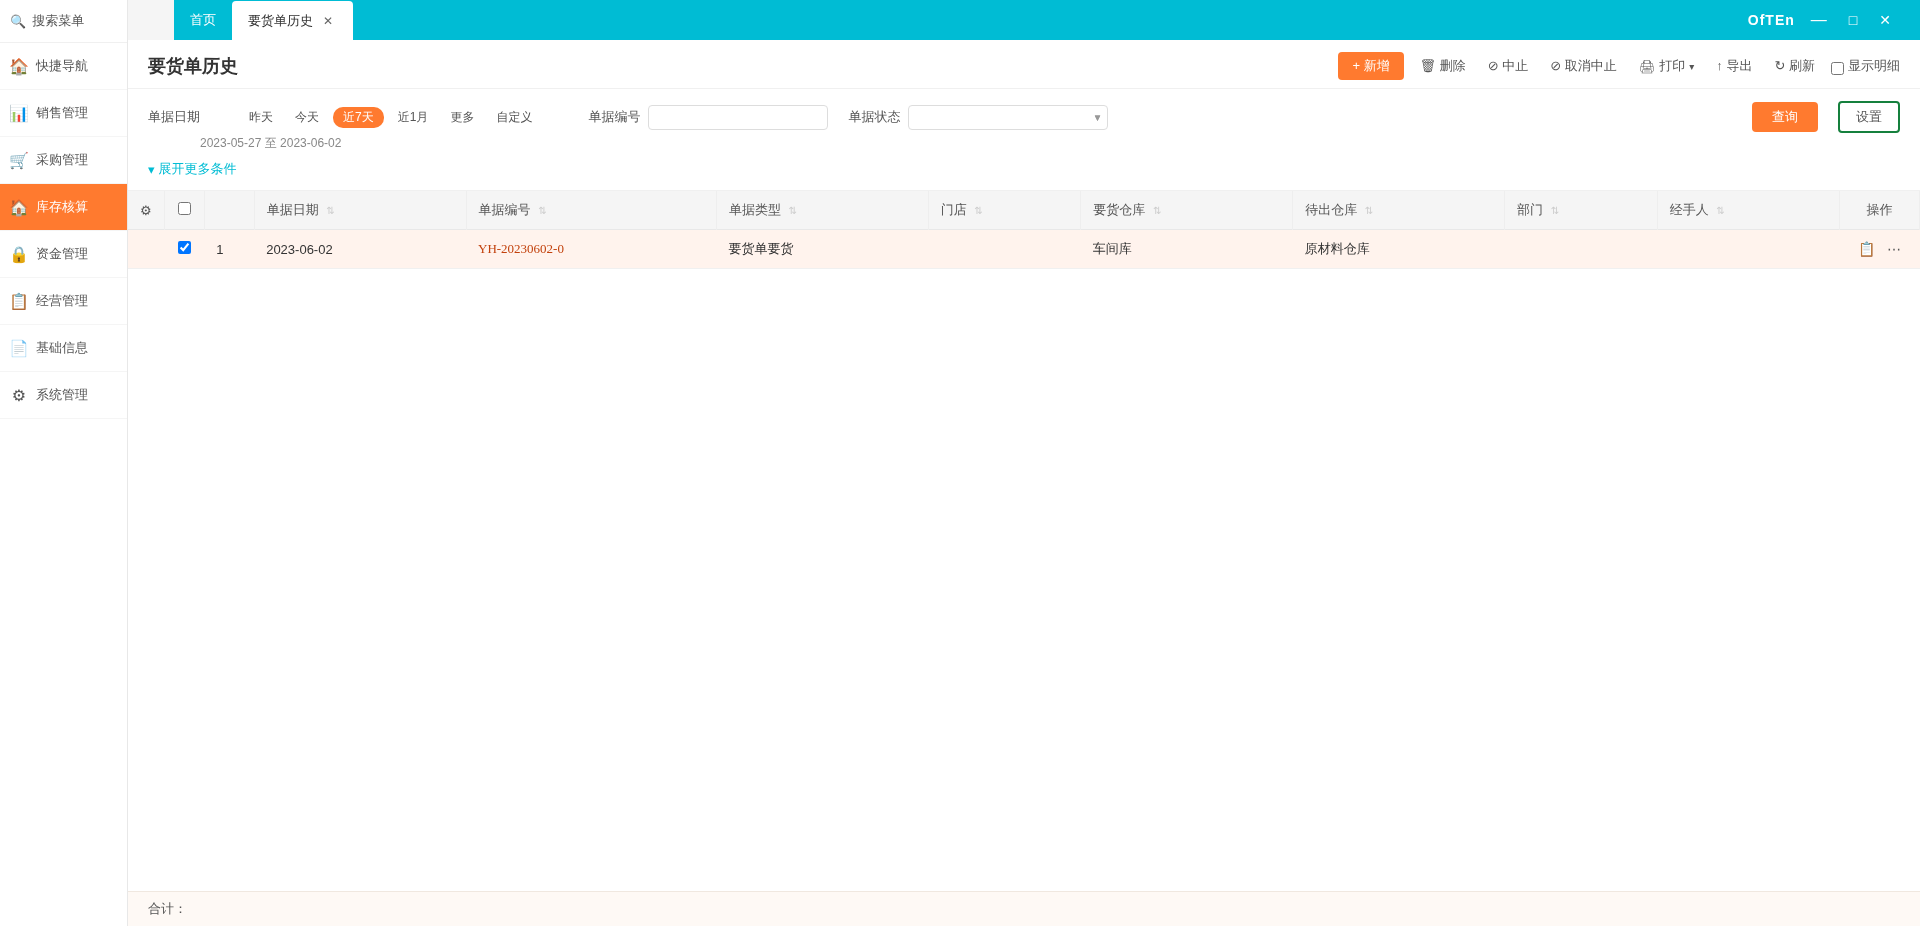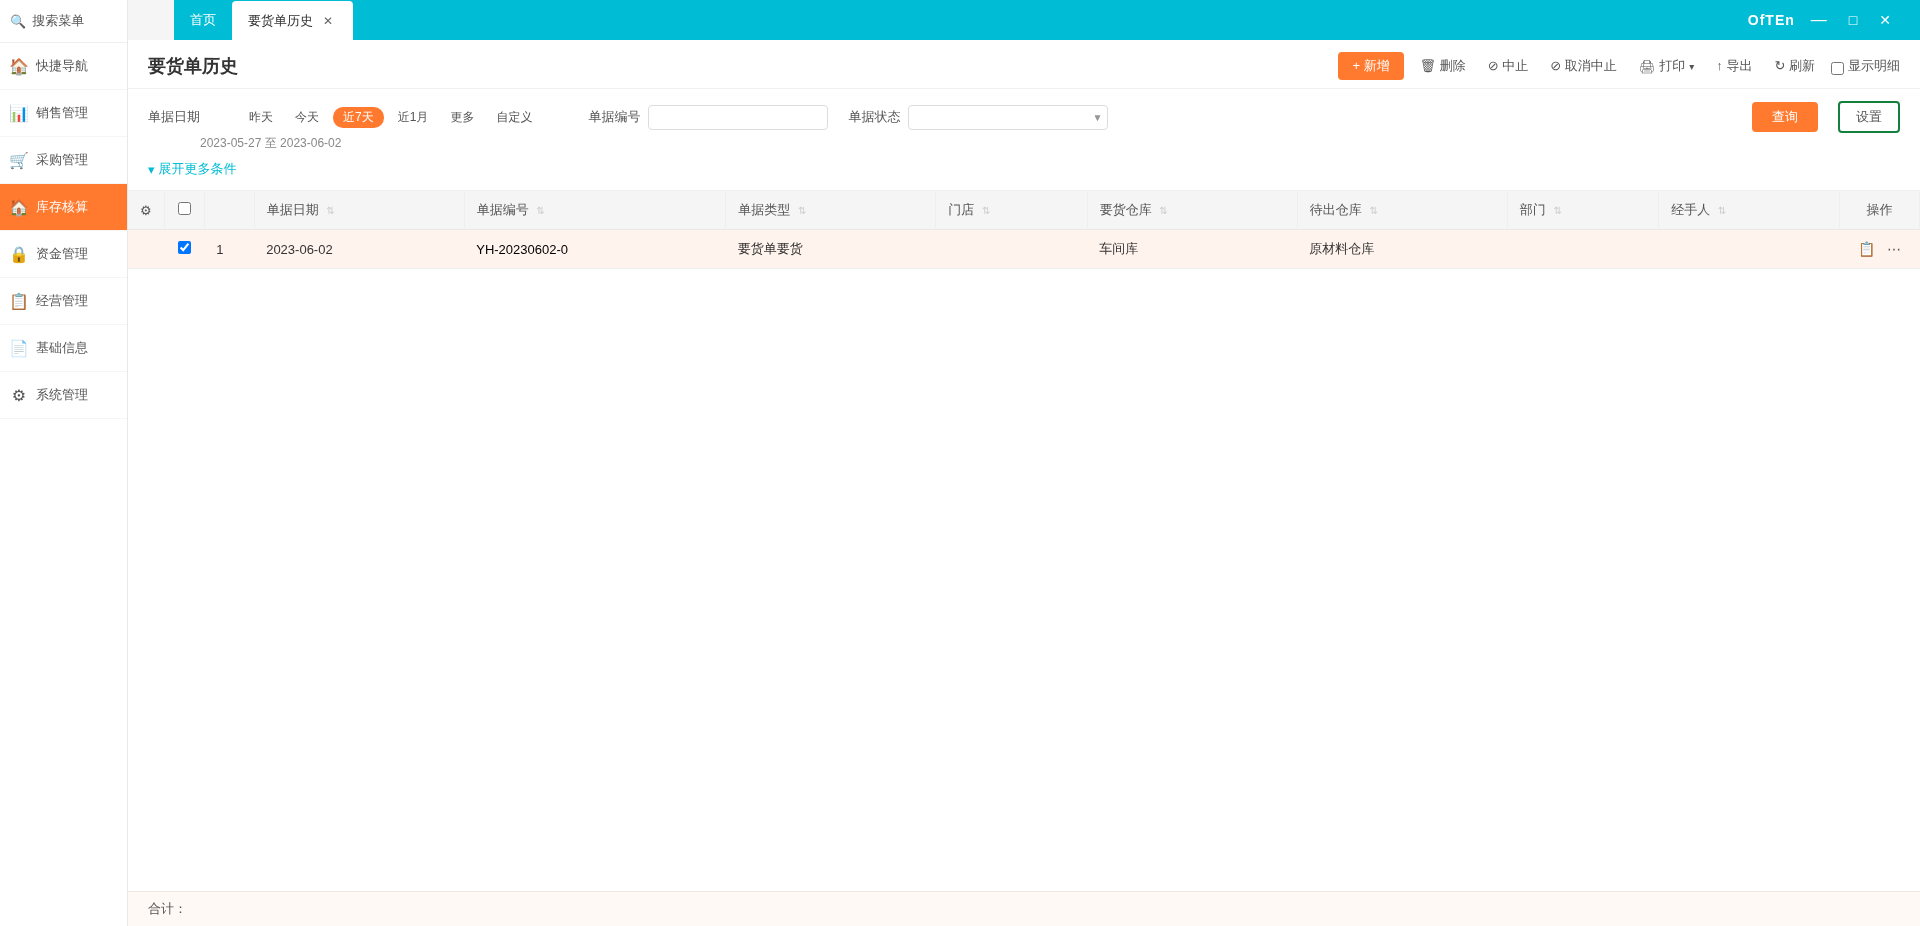--- a/index.html
+++ b/index.html
@@ -269,23 +269,24 @@
     tbody tr {
       border-bottom: 1px solid #f0f0f0;
     }
     tbody tr.selected { background: #fff3ed; }
     tbody td {
       padding: 10px 12px;
       color: #333;
       white-space: nowrap;
     }
     .td-link {
-      color: #000000;
+      color: #c2410c;
       cursor: pointer;
       text-decoration: none;
+      font-family: Liberation Serif, serif;
     }
     .col-checkbox { width: 40px; text-align: center; }
     .col-ops { width: 80px; text-align: center; }
     .op-icon {
       cursor: pointer;
       color: #555;
       padding: 2px 4px;
       border-radius: 3px;
       font-size: 14px;
     }

